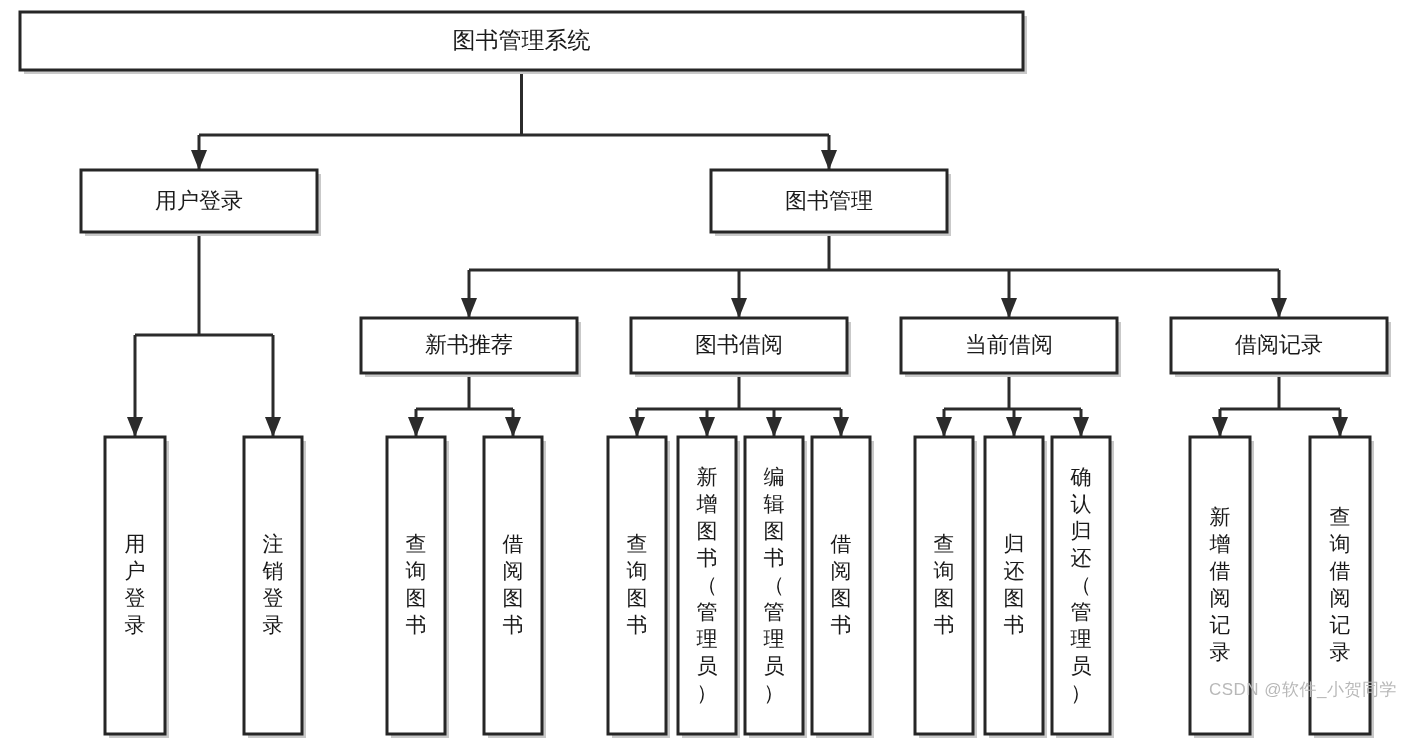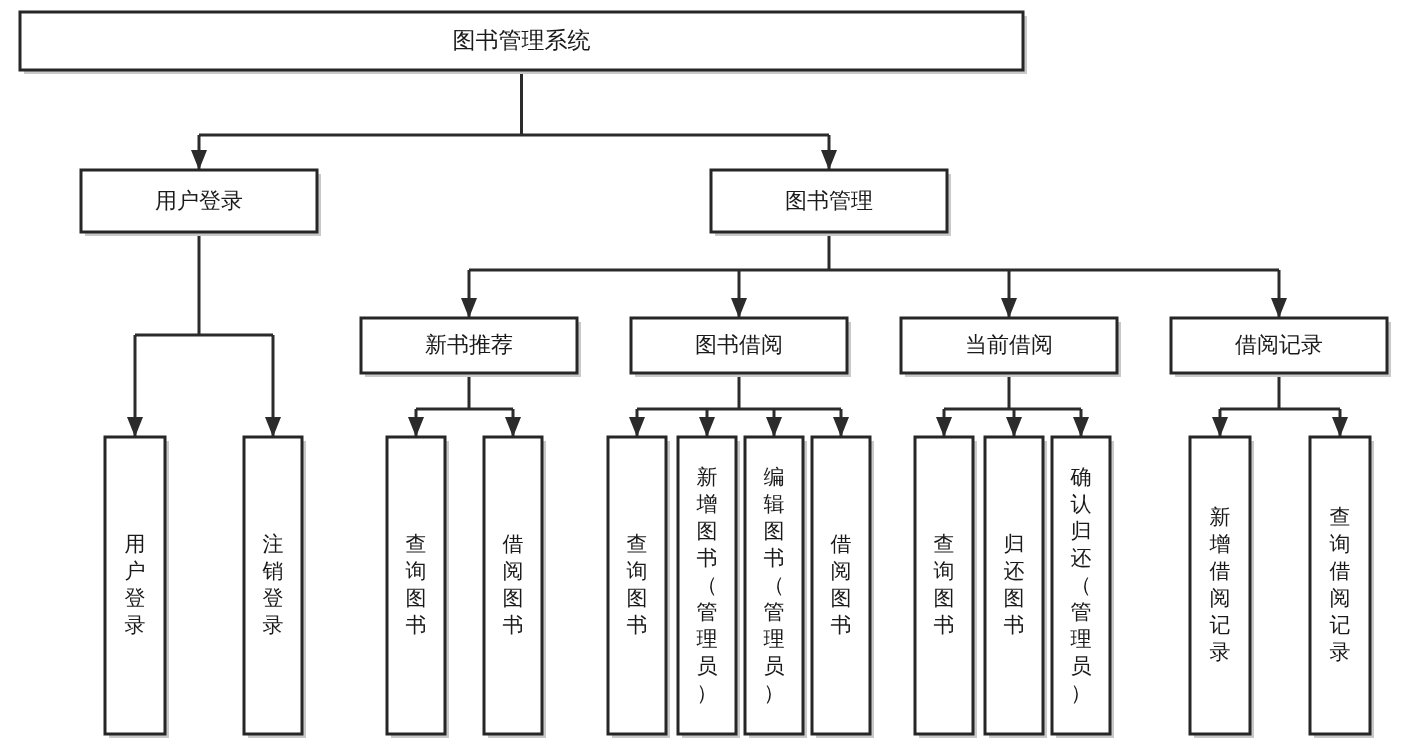--- a/index.html
+++ b/index.html
@@ -229,13 +229,14 @@
           <rect class="box-rect" x="1190" y="437" width="60" height="297"></rect>
           <text class="leaf-label-char" x="1220" y="518"><tspan x="1220" y="518">新</tspan><tspan x="1220" y="545">增</tspan><tspan x="1220" y="572">借</tspan><tspan x="1220" y="599">阅</tspan><tspan x="1220" y="626">记</tspan><tspan x="1220" y="653">录</tspan></text>
         </g>
         <g>
           <rect class="box-shadow" x="1314" y="441" width="60" height="297"></rect>
           <rect class="box-rect" x="1310" y="437" width="60" height="297"></rect>
           <text class="leaf-label-char" x="1340" y="518"><tspan x="1340" y="518">查</tspan><tspan x="1340" y="545">询</tspan><tspan x="1340" y="572">借</tspan><tspan x="1340" y="599">阅</tspan><tspan x="1340" y="626">记</tspan><tspan x="1340" y="653">录</tspan></text>
         </g>
       </g>
   </svg>
+  <div class="watermark">CSDN @软件_小贺同学</div>
 </div>
 
 </body></html>

